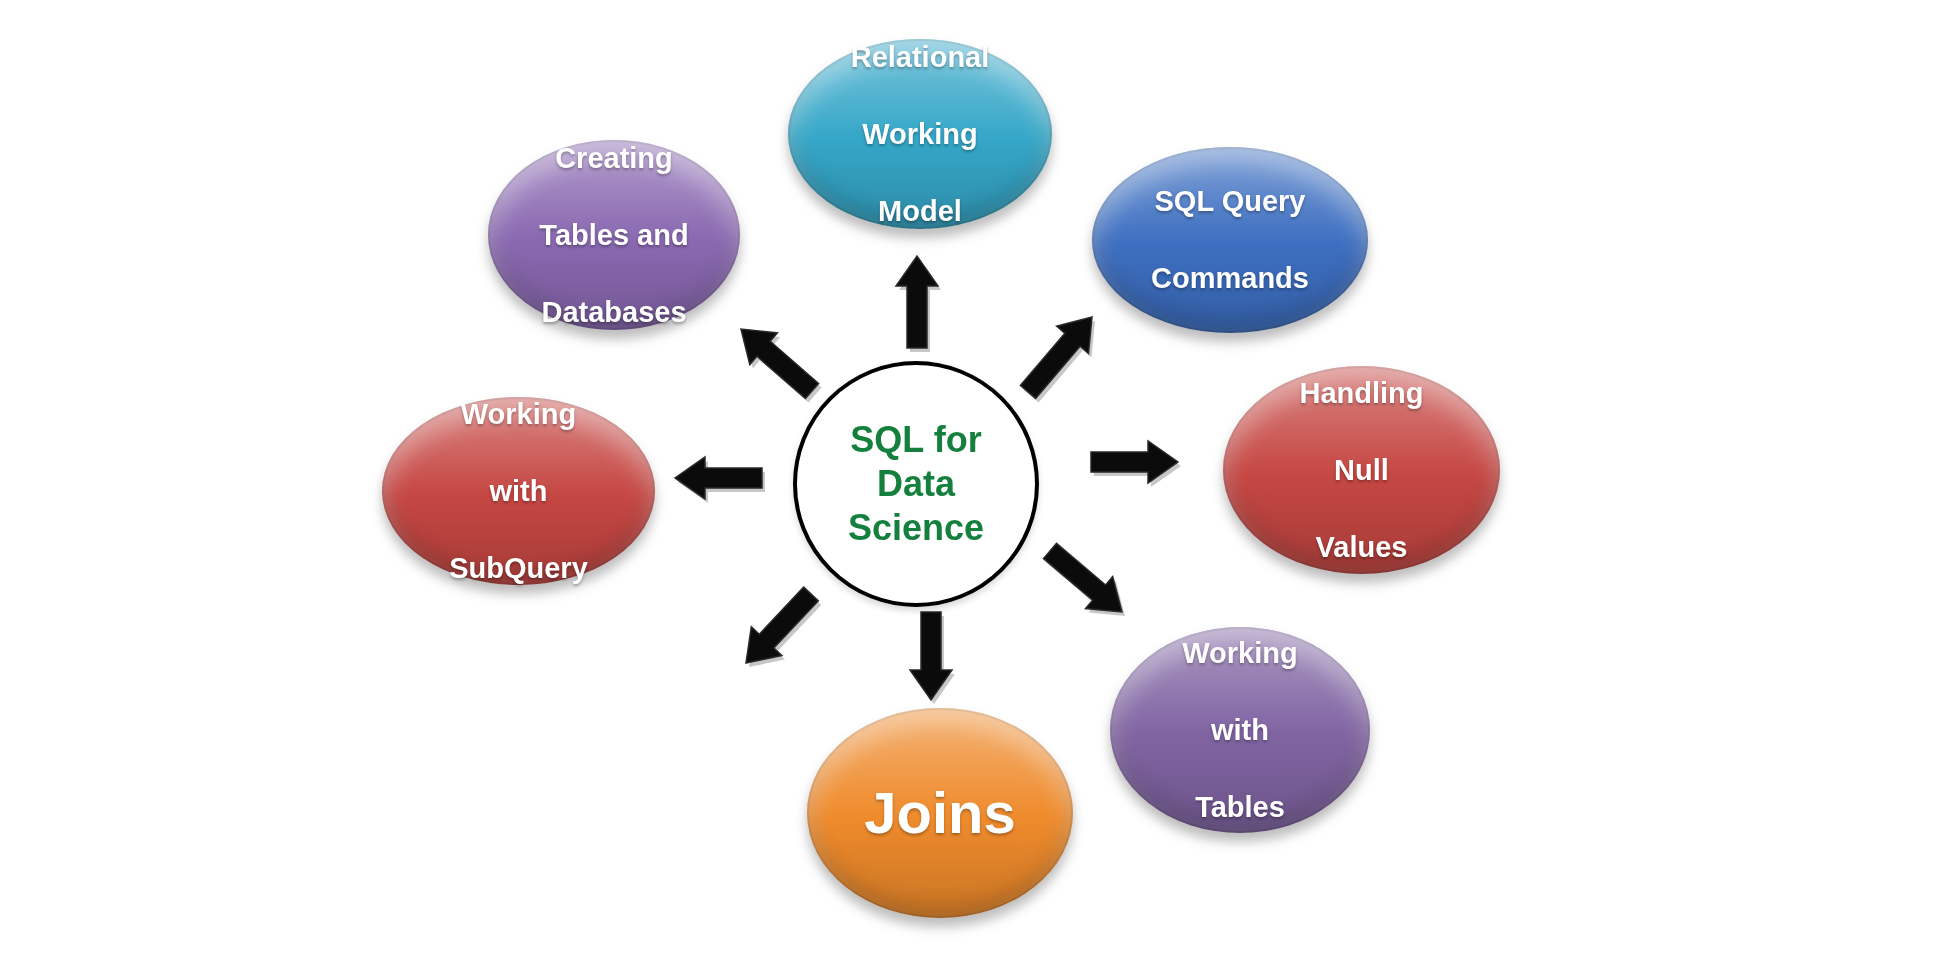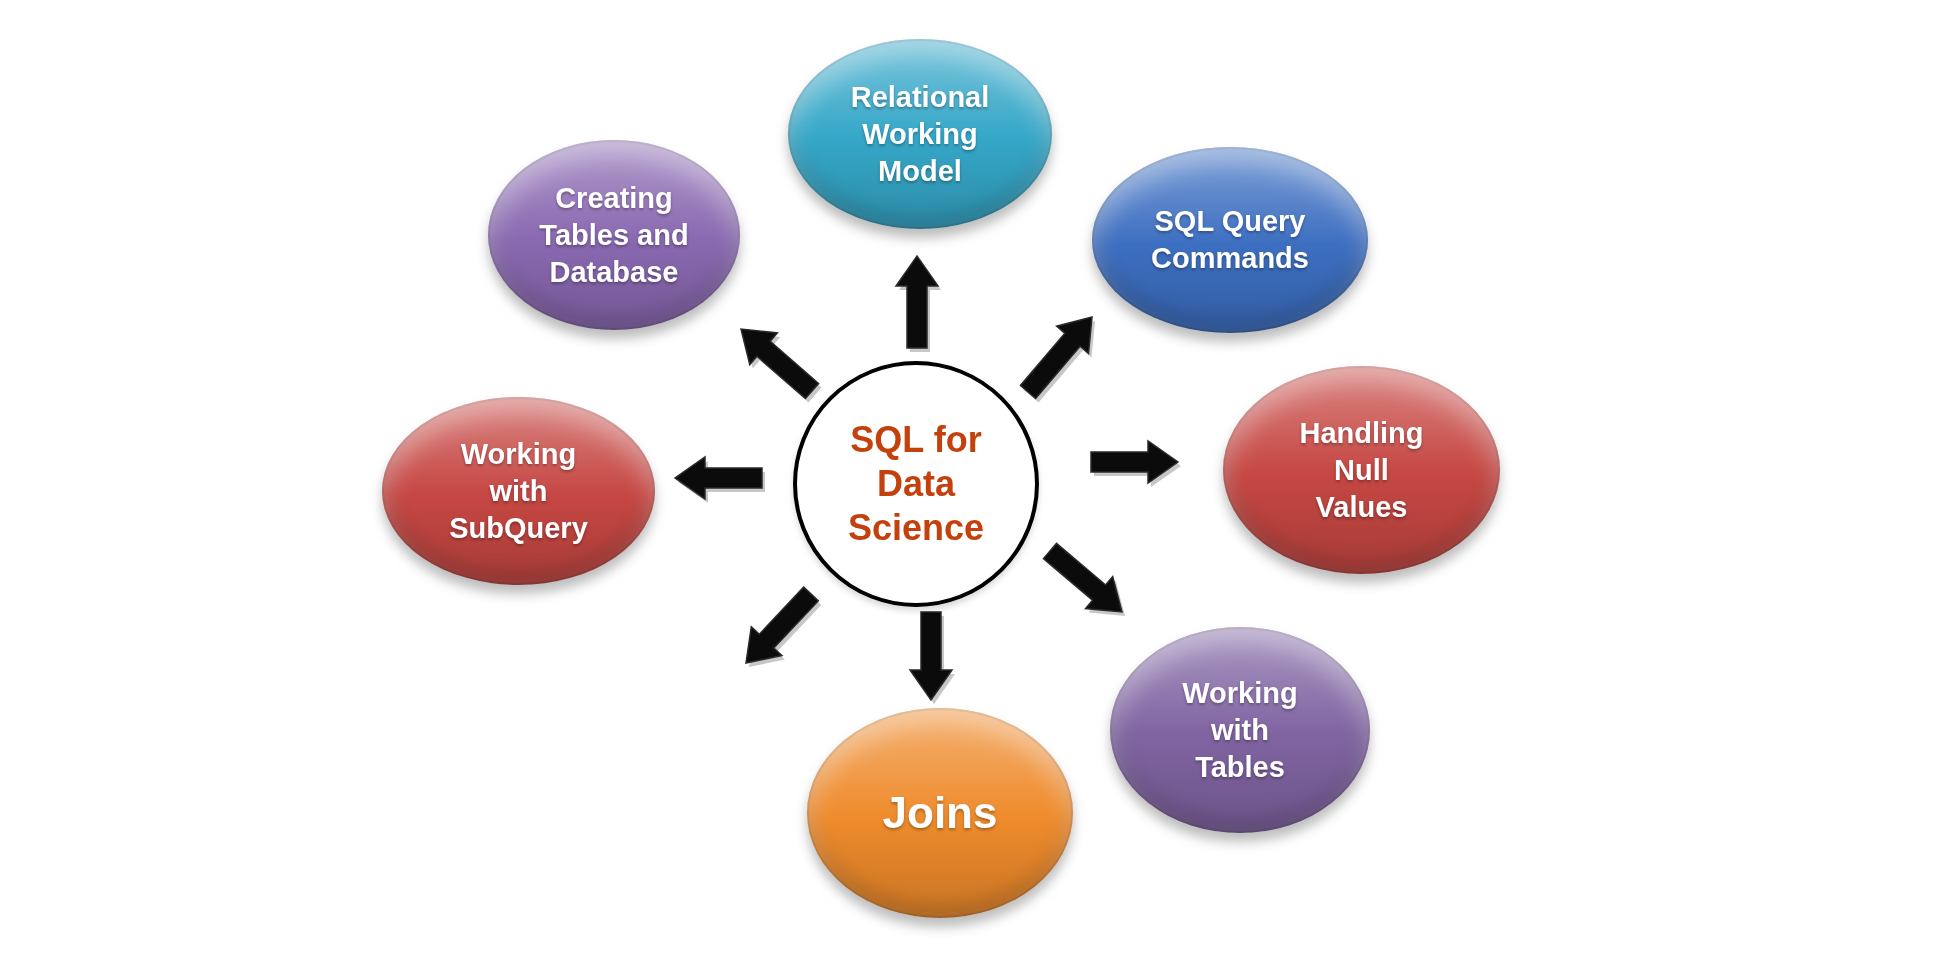--- a/index.html
+++ b/index.html
@@ -26,32 +26,33 @@
     border-radius: 50%;
     display: flex;
     flex-direction: column;
     align-items: center;
     justify-content: center;
     text-align: center;
     box-shadow: 0 9px 12px rgba(90,90,90,0.40),
                 inset 0 14px 26px rgba(255,255,255,0.40),
                 inset 0 -10px 20px rgba(0,0,0,0.18),
                 inset 0 0 0 2px rgba(0,0,0,0.10);
+    gap: 40px;
   }
   .node .line {
     display: block;
     color: #ffffff;
     font-weight: bold;
     font-size: 29px;
     line-height: 37px;
     text-shadow: 0 2px 3px rgba(0,0,0,0.30);
     white-space: nowrap;
   }
   .node-joins .line {
-    font-size: 44px;
+    font-size: 58px;
     line-height: 52px;
   }
   
   .node-relational { left: 788px; top: 39px;  width: 264px; height: 190px; }
   .node-creating   { left: 488px; top: 140px; width: 252px; height: 190px; }
   .node-sqlquery   { left: 1092px; top: 147px; width: 276px; height: 186px; }
   .node-nullvalues { left: 1223px; top: 366px; width: 277px; height: 208px; }
   .node-indexes    { left: 1110px; top: 627px; width: 260px; height: 206px; }
   .node-joins      { left: 807px;  top: 708px; width: 266px; height: 210px; }
   .node-keyconstraints { left: 477px; top: 627px; width: 280px; height: 214px; }
@@ -67,21 +68,21 @@
     display: flex;
     flex-direction: column;
     align-items: center;
     justify-content: center;
     text-align: center;
     box-shadow: 0 4px 6px rgba(0,0,0,0.15);
     box-sizing: border-box;
   }
   .center-circle .line {
     display: block;
-    color: #c2410c;
+    color: #15803d;
     font-weight: bold;
     font-size: 36px;
     line-height: 44px;
     white-space: nowrap;
   }
 </style>
 </head>
 <body>
 
 <div class="canvas">
@@ -107,21 +108,21 @@
 
   <div class="node node-relational" style="background: linear-gradient(rgb(122, 197, 219) 0%, rgb(53, 167, 200) 52%, rgb(45, 140, 168) 100%);">
     <span class="line">Relational</span>
     <span class="line">Working</span>
     <span class="line">Model</span>
   </div>
 
   <div class="node node-creating" style="background: linear-gradient(rgb(178, 156, 204) 0%, rgb(138, 105, 177) 52%, rgb(116, 88, 149) 100%);">
     <span class="line">Creating</span>
     <span class="line">Tables and</span>
-    <span class="line">Database</span>
+    <span class="line">Databases</span>
   </div>
 
   <div class="node node-nullvalues" style="background: linear-gradient(rgb(217, 134, 131) 0%, rgb(198, 71, 67) 52%, rgb(166, 60, 56) 100%);">
     <span class="line">Handling</span>
     <span class="line">Null</span>
     <span class="line">Values</span>
   </div>
 
   <div class="node node-sqlquery" style="background: linear-gradient(rgb(127, 160, 214) 0%, rgb(61, 111, 193) 52%, rgb(51, 93, 162) 100%);">
     <span class="line">SQL Query</span>

